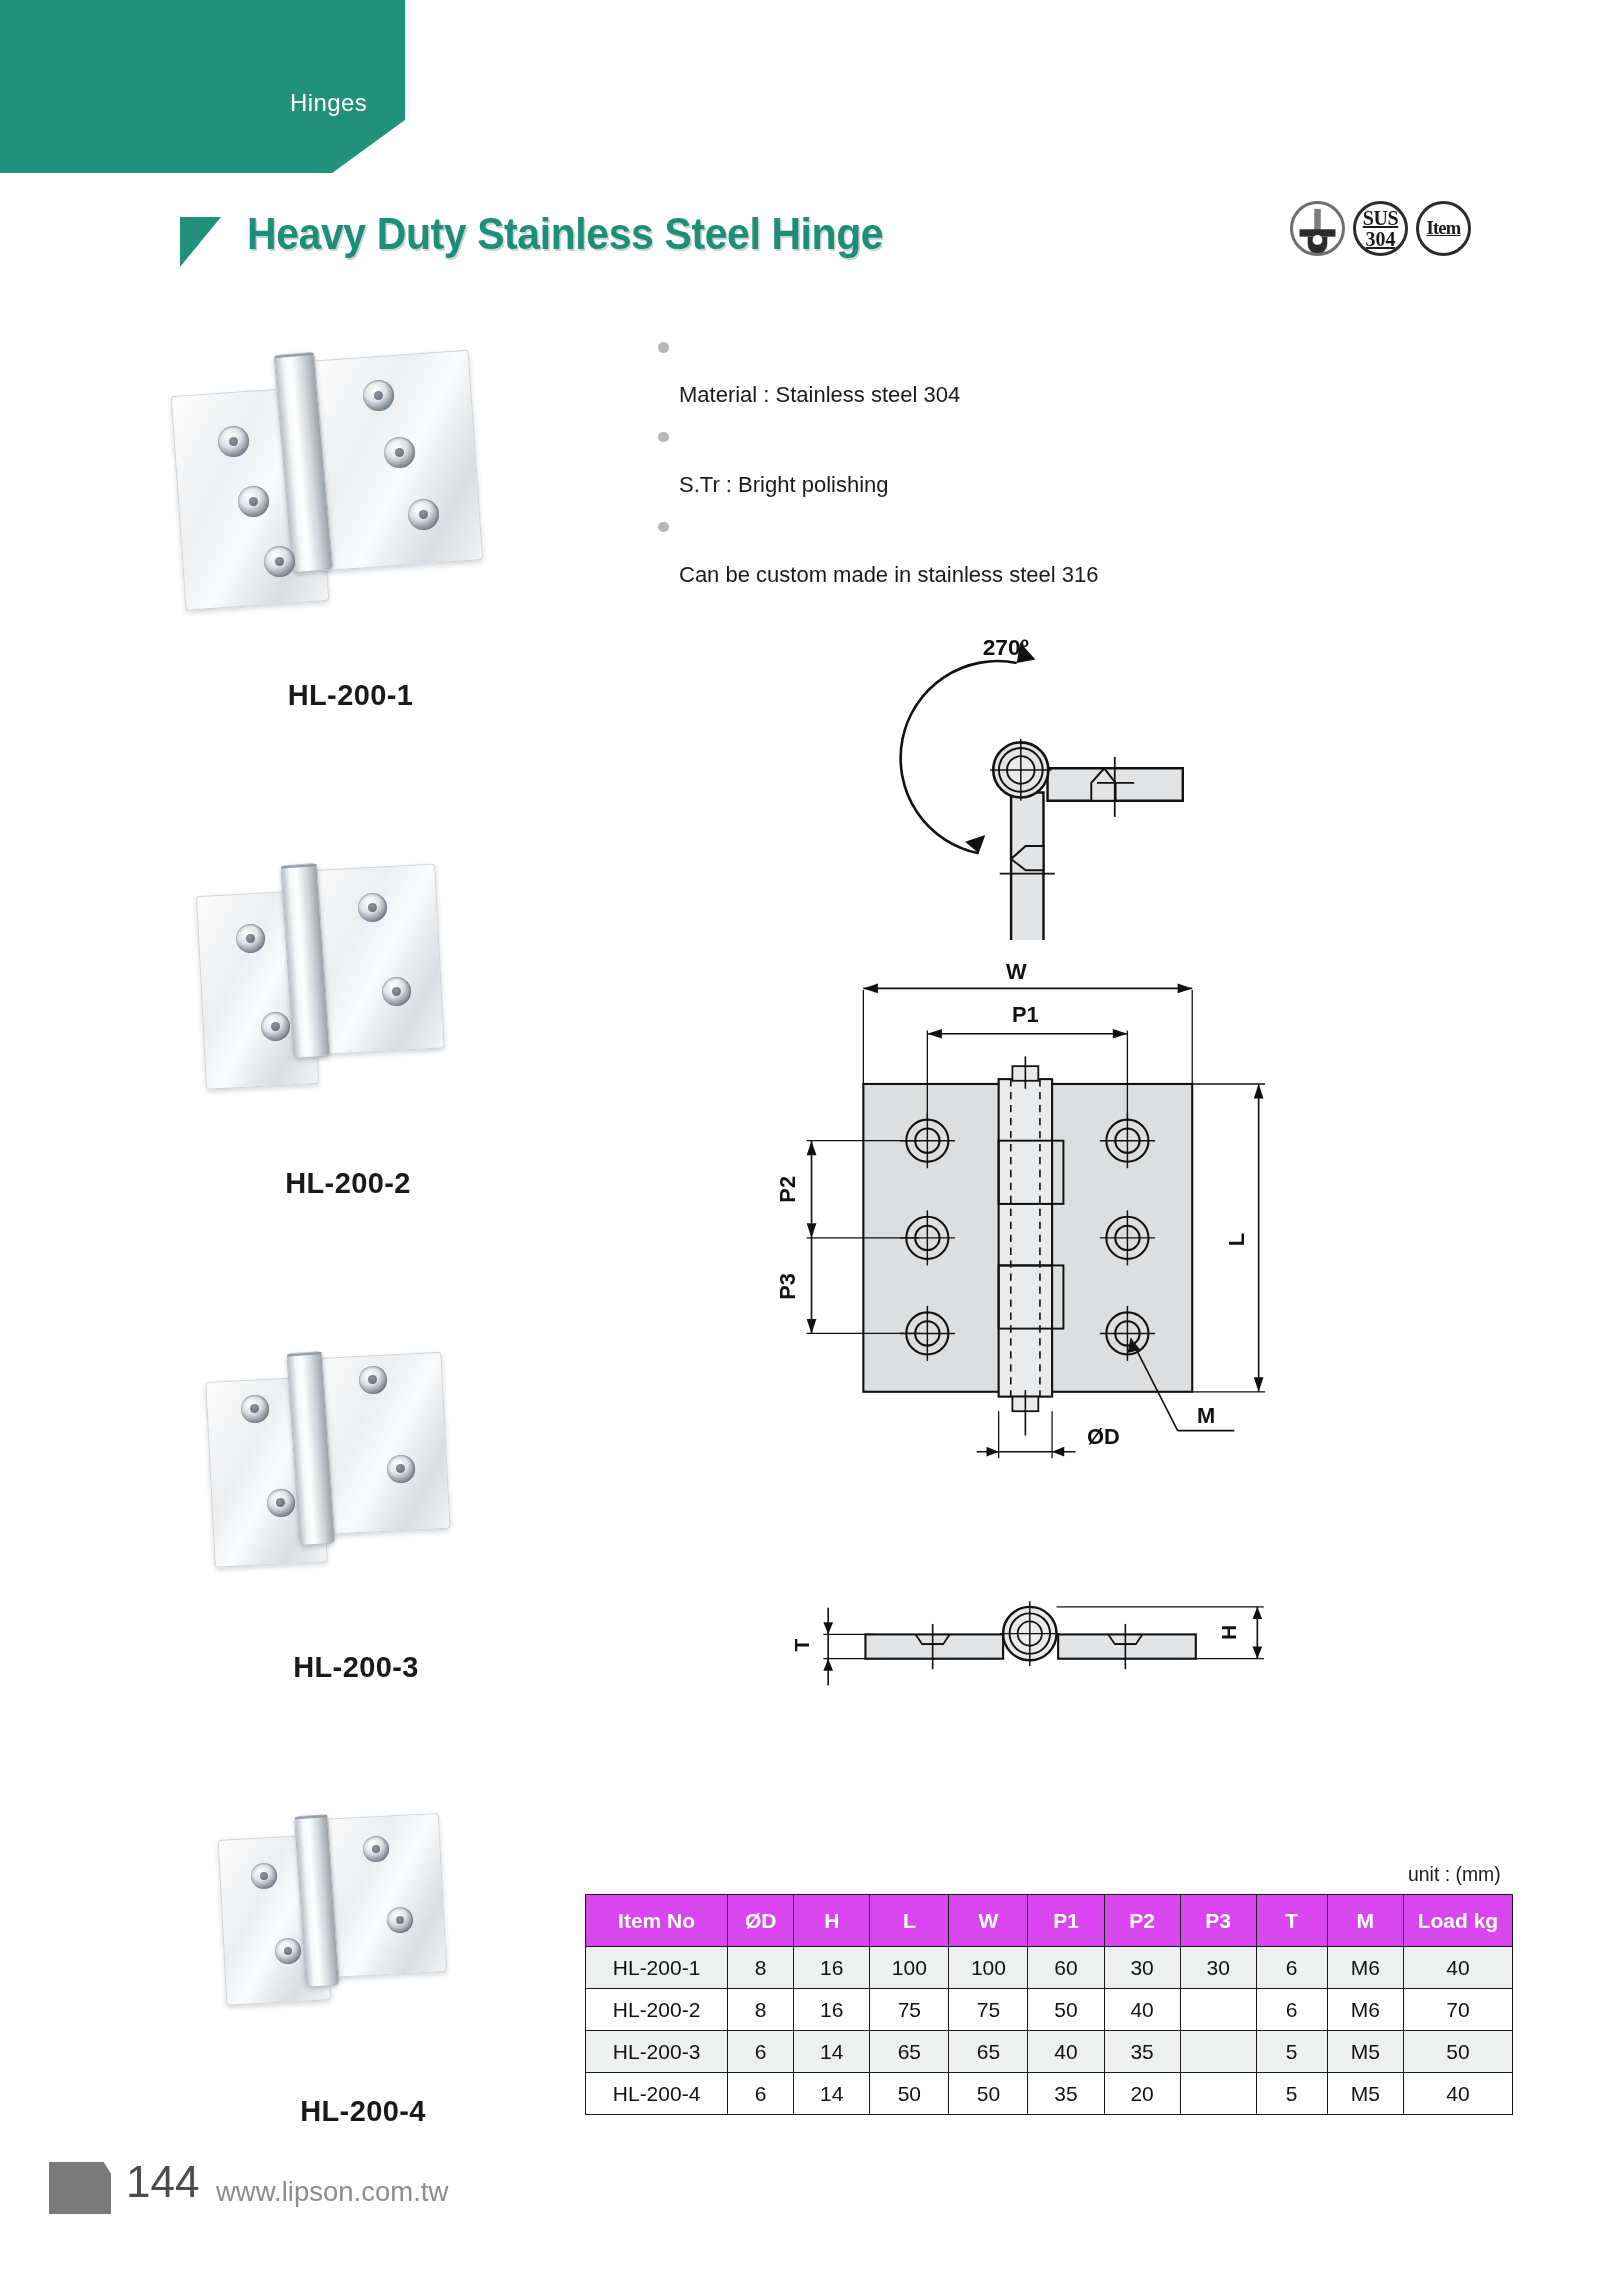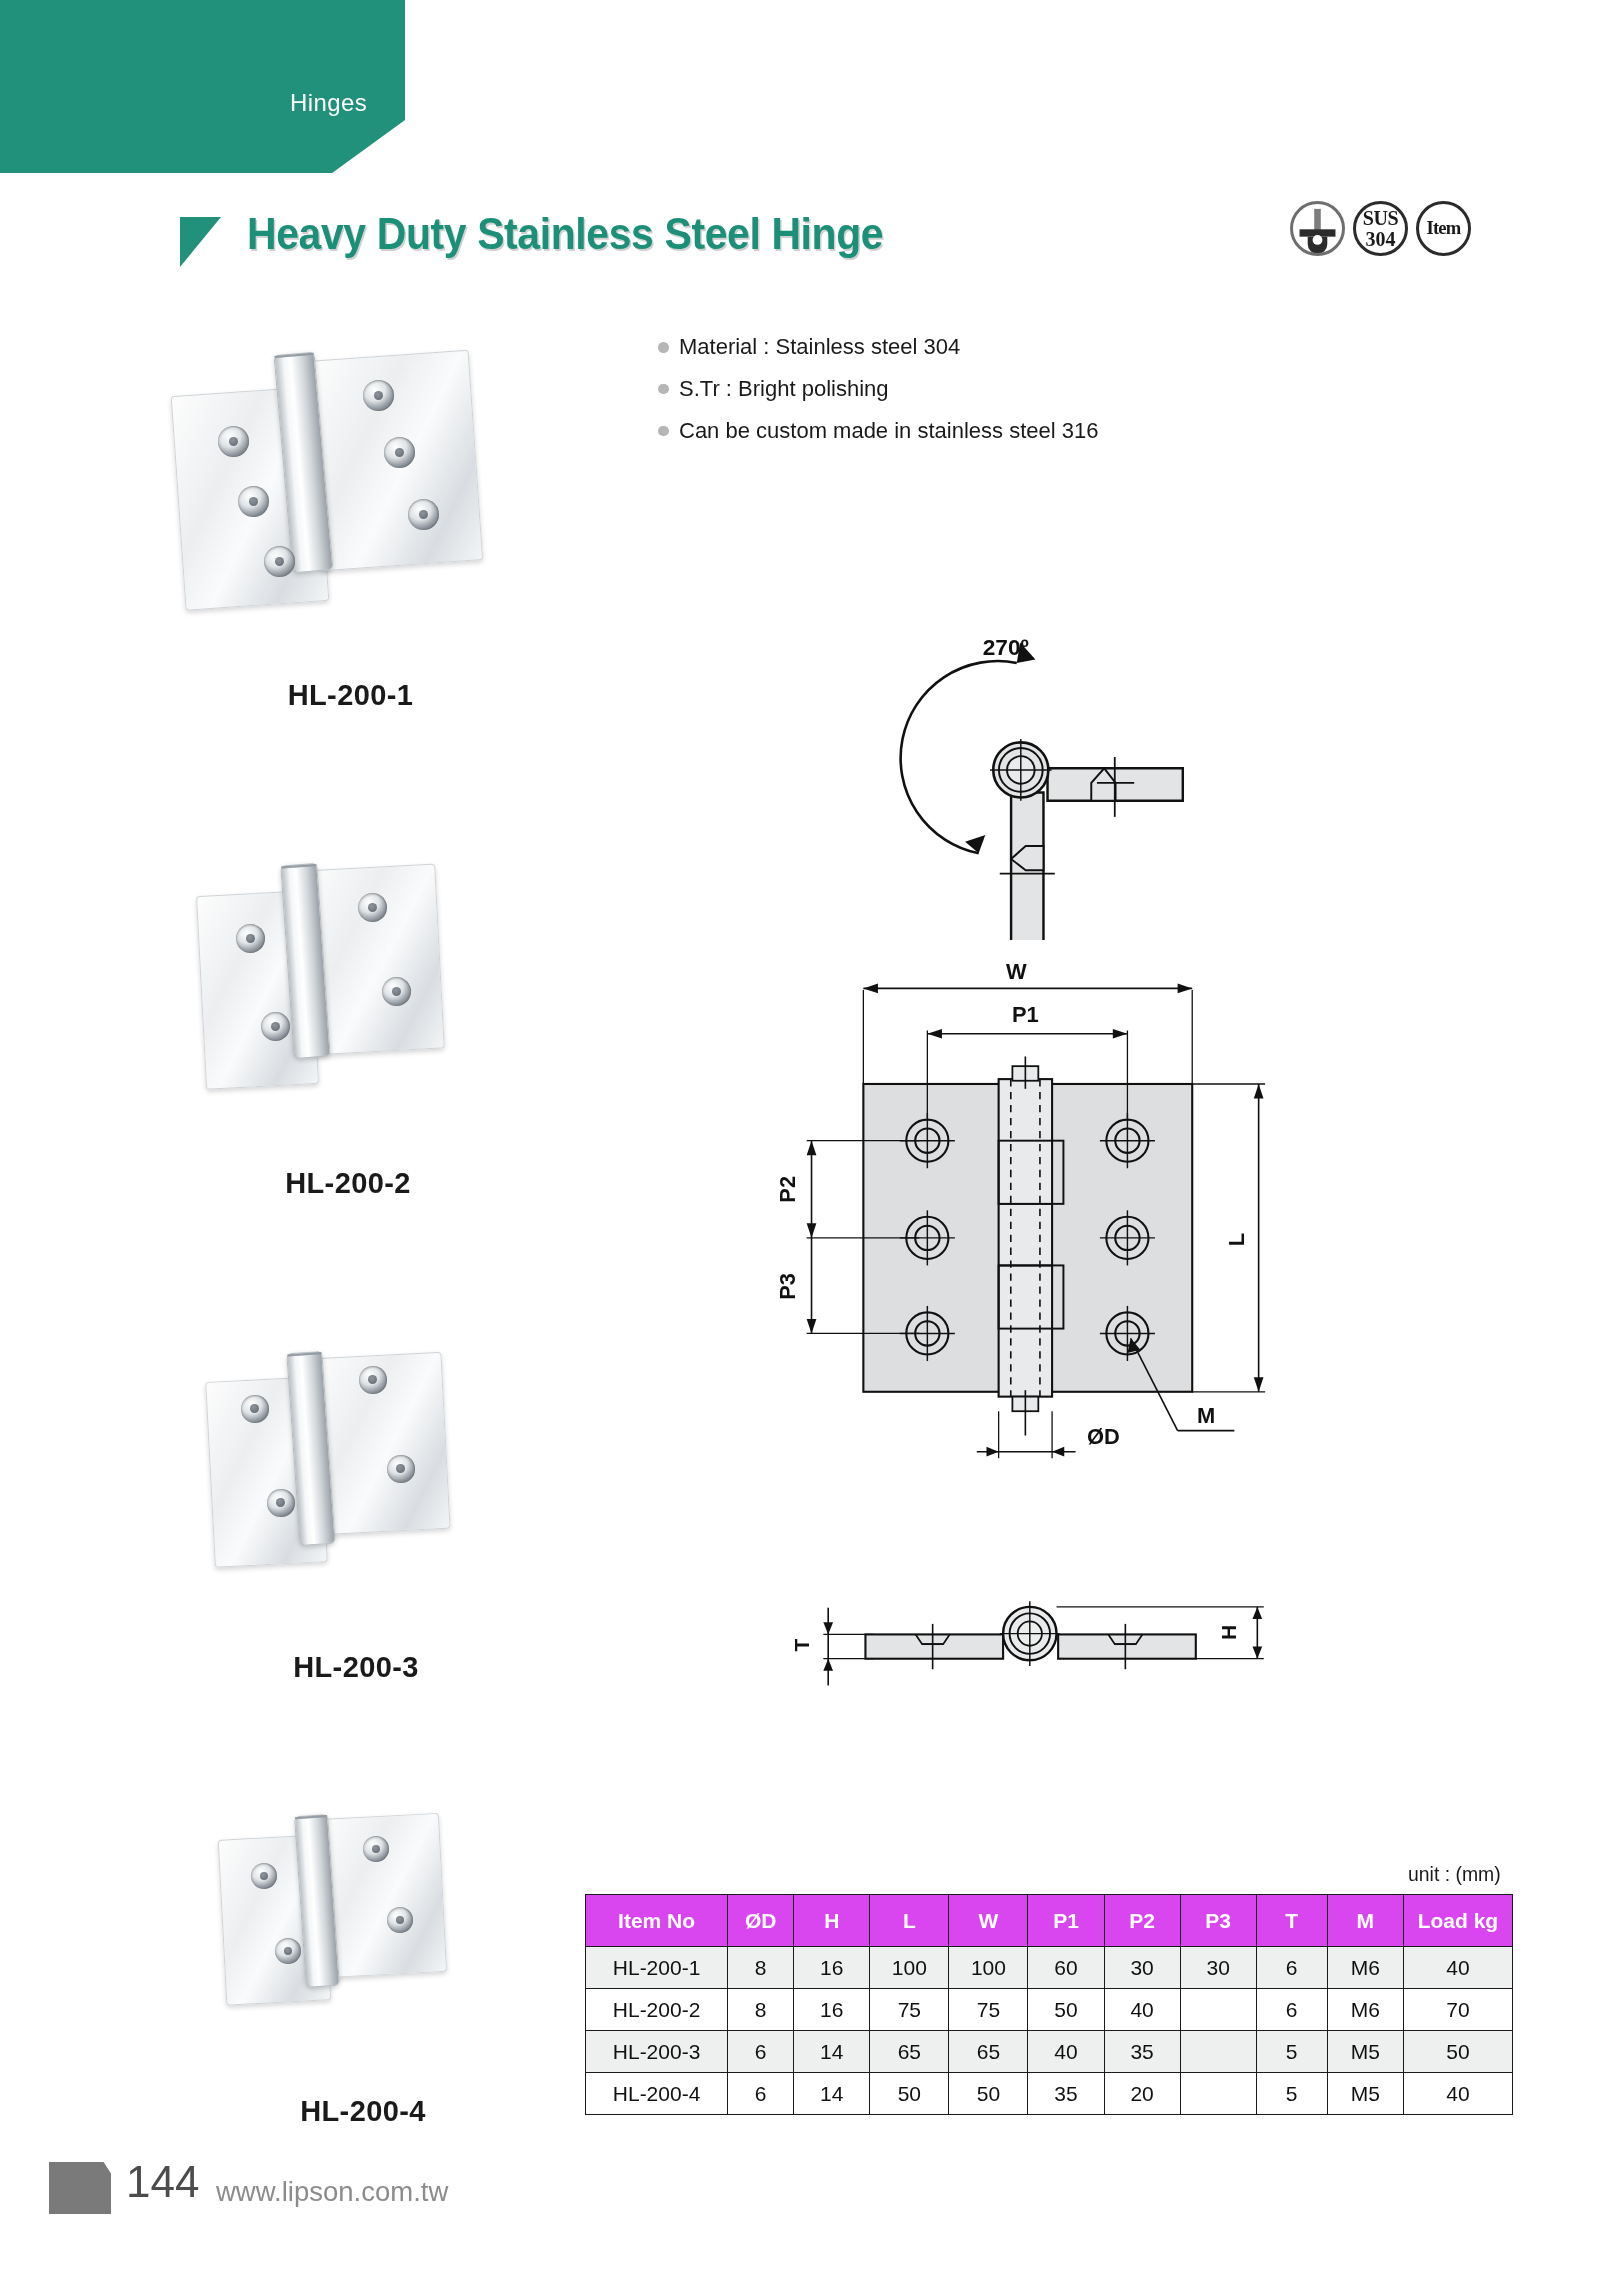--- a/index.html
+++ b/index.html
@@ -47,34 +47,35 @@
     border: 3.2px solid #6e6e6e; background: #fff;
     display: flex; flex-direction: column;
     align-items: center; justify-content: center;
     position: relative; overflow: hidden;
   }
   .badge-sus { border-color: #2b2b2b; }
   .badge-rohs { border-color: #2b2b2b; }
   .badge-sus span, .badge-rohs span {
     font-weight: bold; color: #1a1a1a; line-height: 1;
     font-family: "Liberation Serif", serif;
+    text-decoration: underline;
   }
   .badge-sus .l1 { font-size: 20px; letter-spacing: -0.4px; }
   .badge-sus .l2 { font-size: 20px; margin-top: 1.6px; }
   .badge-rohs .l1 { font-size: 18.6px; letter-spacing: -0.8px; }
   .hinge-glyph { position: absolute; inset: 0; }
 
   
   .specs { position: absolute; left: 658px; top: 334px; }
   .spec-row { display: flex; align-items: flex-start; margin-bottom: 15.4px; }
   .spec-dot {
     width: 10.5px; height: 10.5px; border-radius: 50%;
     background: #b6b6b6; margin-top: 8px; margin-right: 10.5px; flex: none;
   }
-  .spec-text { font-size: 22px; color: #1a1a1a; line-height: 1.2; white-space: nowrap; }
+  .spec-text { font-size: 22px; color: #1a1a1a; line-height: 1.2; white-space: nowrap; margin-top: 48px; }
 
   
   .product { position: absolute; }
   .photo-box { position: relative; background: #fff; }
   .prod-label {
     position: absolute; width: 100%; text-align: center;
     font-size: 29px; font-weight: bold; color: #1a1a1a;
     letter-spacing: 0.4px;
   }
 

